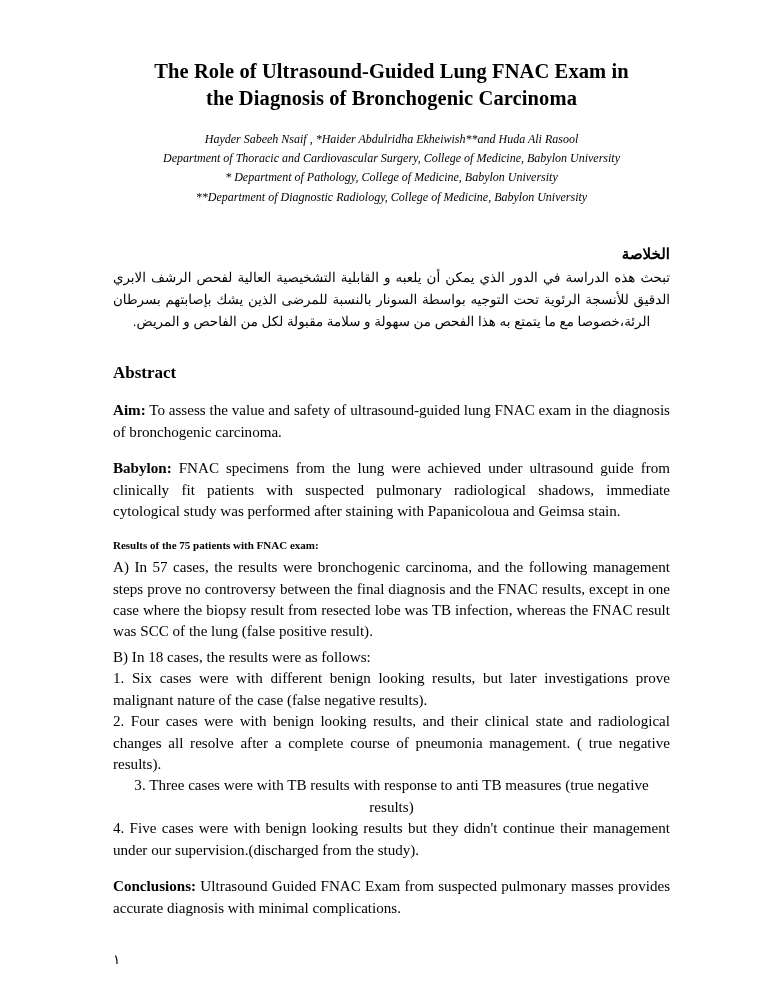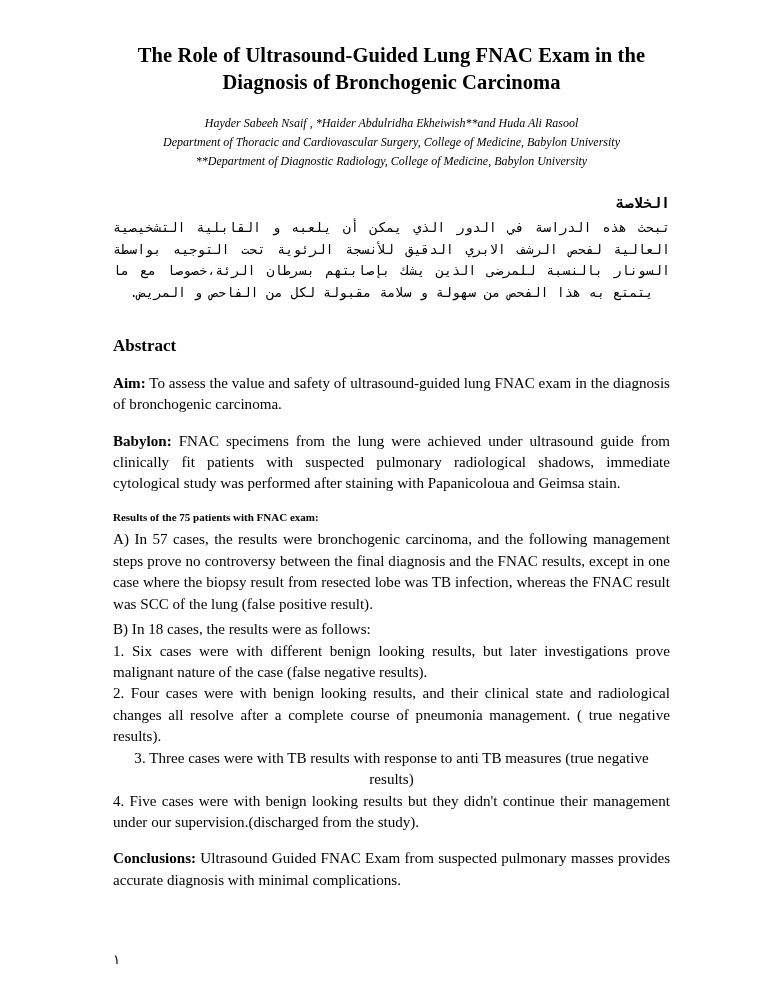--- a/index.html
+++ b/index.html
@@ -23,42 +23,42 @@
     padding: 42px 98px 0 113px;
     position: relative;
   }
 
   
   .doc-title {
     font-size: 20.5px;
     font-weight: bold;
     text-align: center;
     line-height: 1.33;
-    margin: 0;
+    margin: 16px;
     padding: 0 12px;
     letter-spacing: 0.1px;
   }
 
   
   .authors-block {
     margin-top: 17px;
     text-align: center;
   }
   .author-line {
     font-size: 12px;
     font-style: italic;
     line-height: 1.62;
     margin: 0;
   }
 
   
   .arabic-block {
-    margin-top: 22px;
+    margin-top: 36px;
     direction: rtl;
-    font-family: Liberation Mono, monospace;
+    font-family: Liberation Sans, sans-serif;
     unicode-bidi: isolate;
   }
   .arabic-heading {
     font-size: 15px;
     font-weight: bold;
     text-align: right;
     margin: 0 0 3px 0;
     line-height: 1.4;
   }
   .arabic-body {
@@ -128,20 +128,21 @@
 </head>
 <body>
 
 <div class="page">
 
   <h1 class="doc-title">The Role of Ultrasound-Guided Lung FNAC Exam in the Diagnosis of Bronchogenic Carcinoma</h1>
 
   <div class="authors-block">
     <p class="author-line">Hayder Sabeeh Nsaif , *Haider Abdulridha Ekheiwish**and Huda Ali Rasool</p>
     <p class="author-line">Department of Thoracic and Cardiovascular Surgery, College of Medicine, Babylon University</p>
+    <p class="author-line">* Department of Pathology, College of Medicine, Babylon University</p>
     <p class="author-line">**Department of Diagnostic Radiology, College of Medicine, Babylon University</p>
   </div>
 
   <div class="arabic-block">
     <p class="arabic-heading">الخلاصة</p>
     <p class="arabic-body">تبحث هذه الدراسة في الدور الذي يمكن أن يلعبه و القابلية التشخيصية العالية لفحص الرشف الابري الدقيق للأنسجة الرئوية تحت التوجيه بواسطة السونار بالنسبة للمرضى الذين يشك بإصابتهم بسرطان الرئة،خصوصا مع ما يتمتع به هذا الفحص من سهولة و سلامة مقبولة لكل من الفاحص و المريض.</p>
   </div>
 
   <h2 class="section-heading">Abstract</h2>
 

